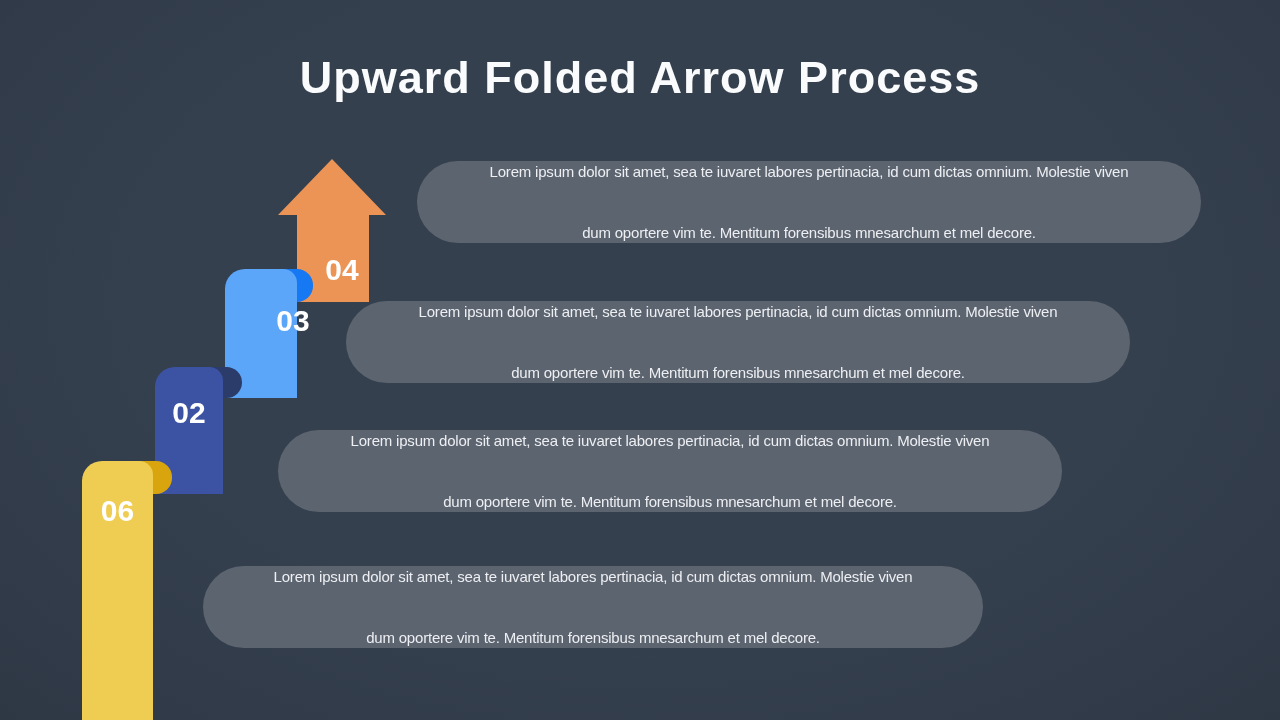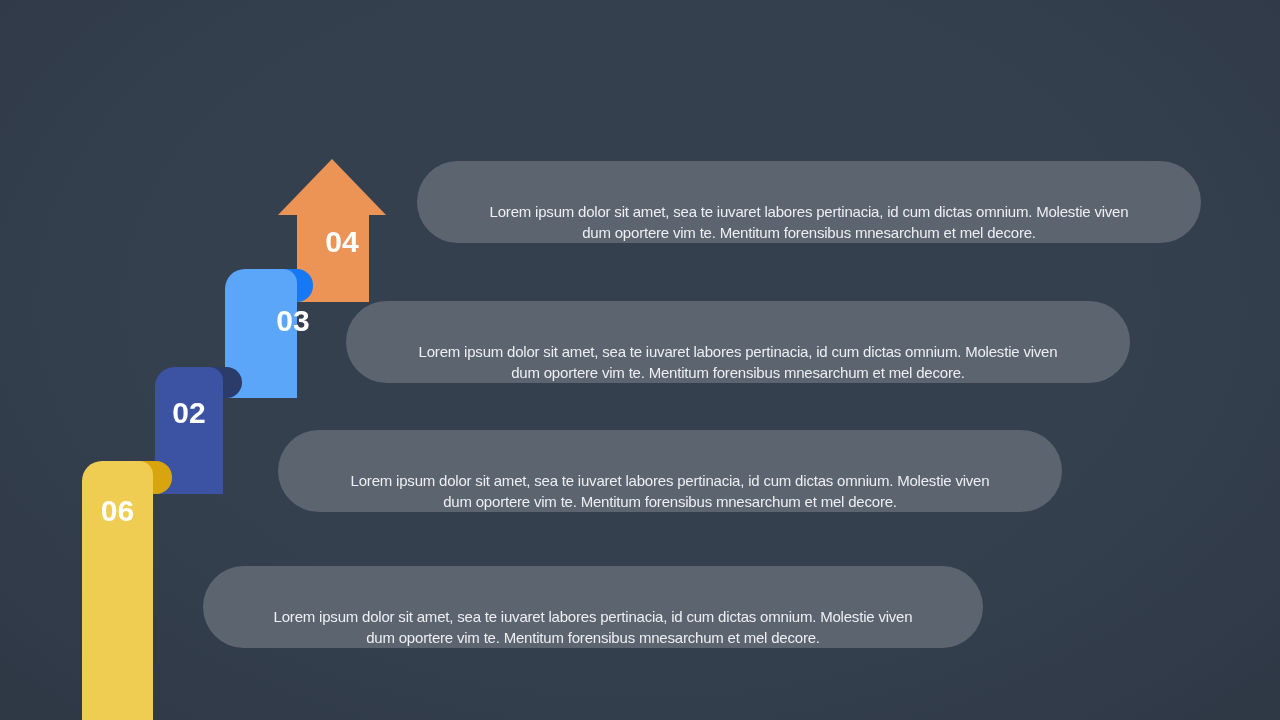--- a/index.html
+++ b/index.html
@@ -8,21 +8,21 @@
     background:radial-gradient(ellipse at 50% 42%, #35404f 55%, #2e3845 100%);
     font-family:"Liberation Sans", sans-serif;
   }
   .title {
     position:absolute; top:52px; left:0; width:1280px; text-align:center;
     font-size:45px; font-weight:bold; letter-spacing:1px; color:#fafbfc;
   }
   
   .card {
     position:absolute; height:82px; border-radius:41px; background:#5c6470;
-    display:flex; flex-direction:column; justify-content:flex-end; align-items:center;
+    display:flex; flex-direction:column; justify-content:space-between; align-items:center;
     color:#edeff2; font-size:15px; line-height:21px; letter-spacing:-0.2px;
     text-align:center;
   }
   .card-1 { left:417px; top:161px; width:784px; }
   .card-2 { left:346px; top:301px; width:784px; }
   .card-3 { left:278px; top:430px; width:784px; }
   .card-4 { left:203px; top:566px; width:780px; }
   
   .seg { position:absolute; border-radius:20px 14px 0 0; }
   .seg-1 { left:82px;  top:461px; width:71px; height:259px; background:#efcc52; z-index:32; }
@@ -33,27 +33,28 @@
   .fold-2 { left:198px; top:367px; width:44px; height:31px; background:#2b3c6b; z-index:29; }
   .fold-3 { left:269px; top:269px; width:44px; height:33px; background:#1678f2; z-index:27; }
   .arrow-wrap { position:absolute; left:278px; top:158px; width:108px; height:144px; z-index:26; }
   .num {
     position:absolute; z-index:40; color:#ffffff; font-weight:bold;
     font-size:30px; line-height:36px; text-align:center;
   }
   .num-1 { left:82px;  top:493px; width:71px; }
   .num-2 { left:155px; top:395px; width:68px;text-align:center; }
   .num-3 { left:225px; top:303px; width:72px;margin-left:32px; }
-  .num-4 { left:297px; top:224px; width:90px; }
+  .num-4 { left:297px; top:252px; width:90px; }
 </style>
 </head>
 <body>
 
 <div id="slide">
 
+  <div class="title">Upward Folded Arrow Process</div>
 
   <div class="card card-1" style="background-color: rgb(92, 100, 112);">
     <div>Lorem ipsum dolor sit amet, sea te iuvaret labores pertinacia, id cum dictas omnium. Molestie viven</div>
     <div>dum oportere vim te. Mentitum forensibus mnesarchum et mel decore.</div>
   </div>
   <div class="card card-2" style="background-color: rgb(92, 100, 112);">
     <div>Lorem ipsum dolor sit amet, sea te iuvaret labores pertinacia, id cum dictas omnium. Molestie viven</div>
     <div>dum oportere vim te. Mentitum forensibus mnesarchum et mel decore.</div>
   </div>
   <div class="card card-3" style="background-color: rgb(92, 100, 112);">

